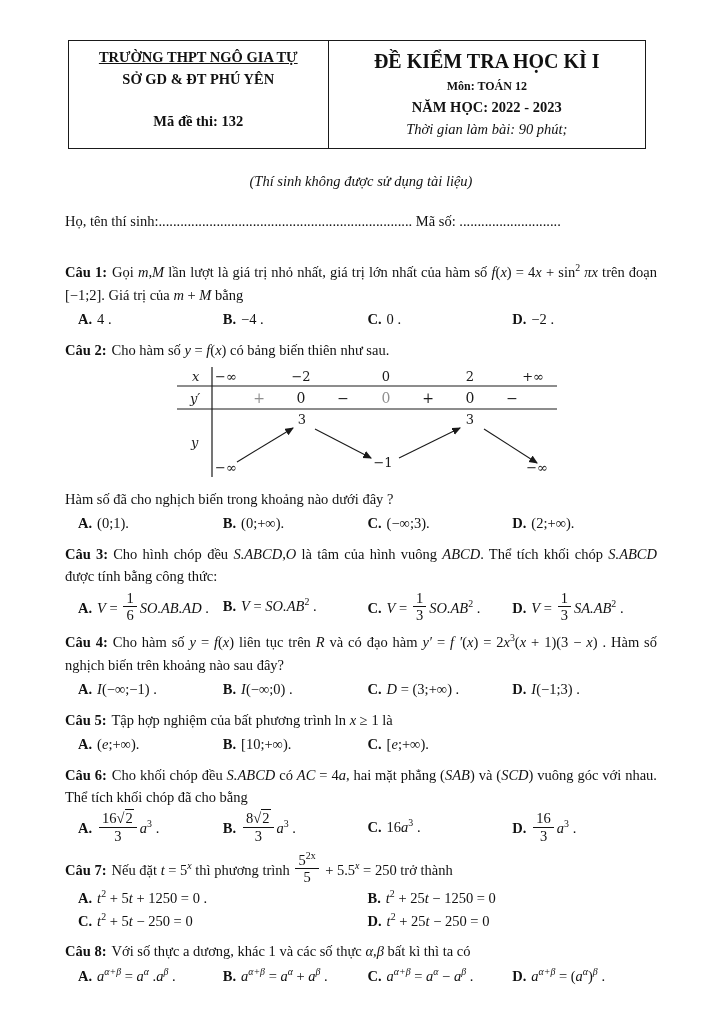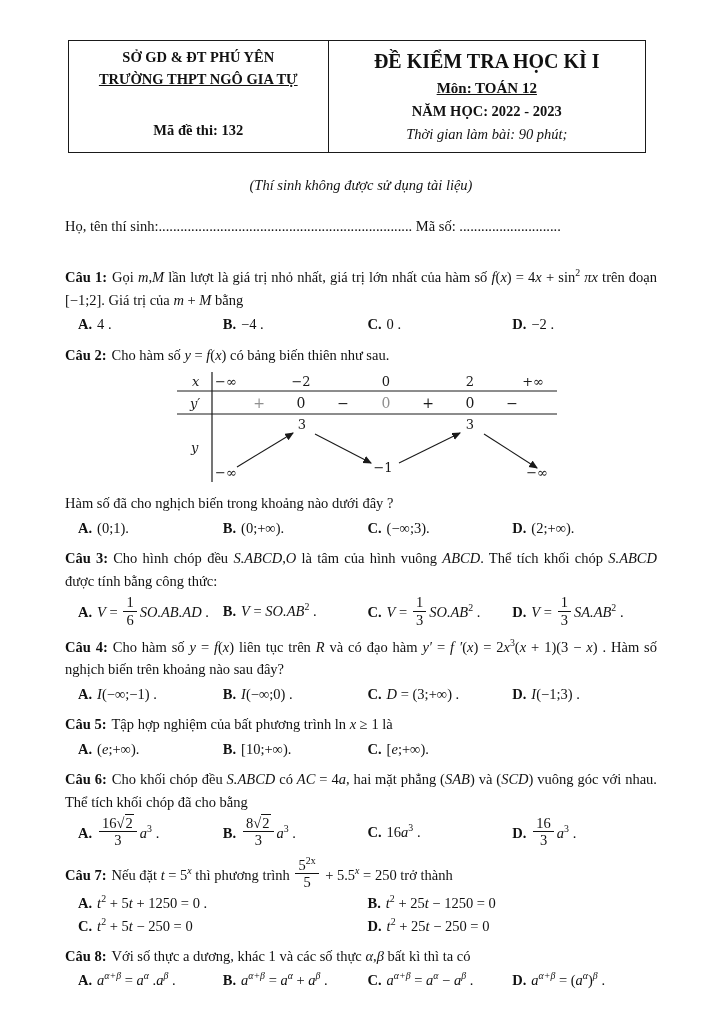--- a/index.html
+++ b/index.html
@@ -9,23 +9,23 @@
     font-size:14.5px;line-height:1.55;overflow:hidden;
   }
   .content{padding:40px 63px 0 65px;}
   
   .hdr{display:flex;border:1.6px solid #1a1a1a;width:576px;margin-left:3px;}
   .hdr-left{width:43.5%;border-right:1.6px solid #1a1a1a;text-align:center;padding:5px 4px 9px;}
   .hdr-right{flex:1;text-align:center;padding:5px 4px 7px;}
   .h-b{font-weight:bold;}
   .h-u{text-decoration:underline;}
   .h-i{font-style:italic;}
-  .hdr-left .code{margin-top:28px;}
+  .hdr-left .code{margin-top:19px;}
   .hdr-right .title{font-size:20px;}
-  .hdr-right .subject{font-size:15px;text-decoration:underline;}
+  .hdr-right .subject{font-size:12px;}
   .note{text-align:center;font-style:italic;margin-top:21px;}
   .student{margin-top:18px;}
   .questions{margin-top:29px;}
   .question{margin:8px 0 1px 0;}
   .qbody{margin:3px 0 2px 0;text-align:justify;}
   .qnum{font-weight:bold;margin-right:5px;}
   .answers{display:grid;grid-template-columns:repeat(4,1fr);padding-left:13px;margin:1px 0 3px 0;align-items:center;}
   .answers.two{grid-template-columns:1fr 1fr;row-gap:0;}
   .ans{white-space:nowrap;}
   .albl{font-weight:bold;margin-right:5px;}
@@ -43,22 +43,22 @@
   .bbt-wrap svg text.gray{fill:#8f8f8f;}
   .bbt-wrap svg text.sgn{font-size:14px;}
 </style>
 </head>
 <body>
 
 <div class="content">
 
   <div class="hdr">
     <div class="hdr-left">
+      <div class="h-b h-u">TRƯỜNG THPT NGÔ GIA TỰ</div>
       <div class="h-b">SỞ GD &amp; ĐT PHÚ YÊN</div>
-      <div class="h-b h-u">TRƯỜNG THPT NGÔ GIA TỰ</div>
       <div class="h-b code">Mã đề thi: 132</div>
     </div>
     <div class="hdr-right">
       <div class="h-b title">ĐỀ KIỂM TRA HỌC KÌ I</div>
       <div class="h-b subject">Môn: TOÁN 12</div>
       <div class="h-b">NĂM HỌC: 2022 - 2023</div>
       <div class="h-i">Thời gian làm bài: 90 phút;</div>
     </div>
   </div>
 

